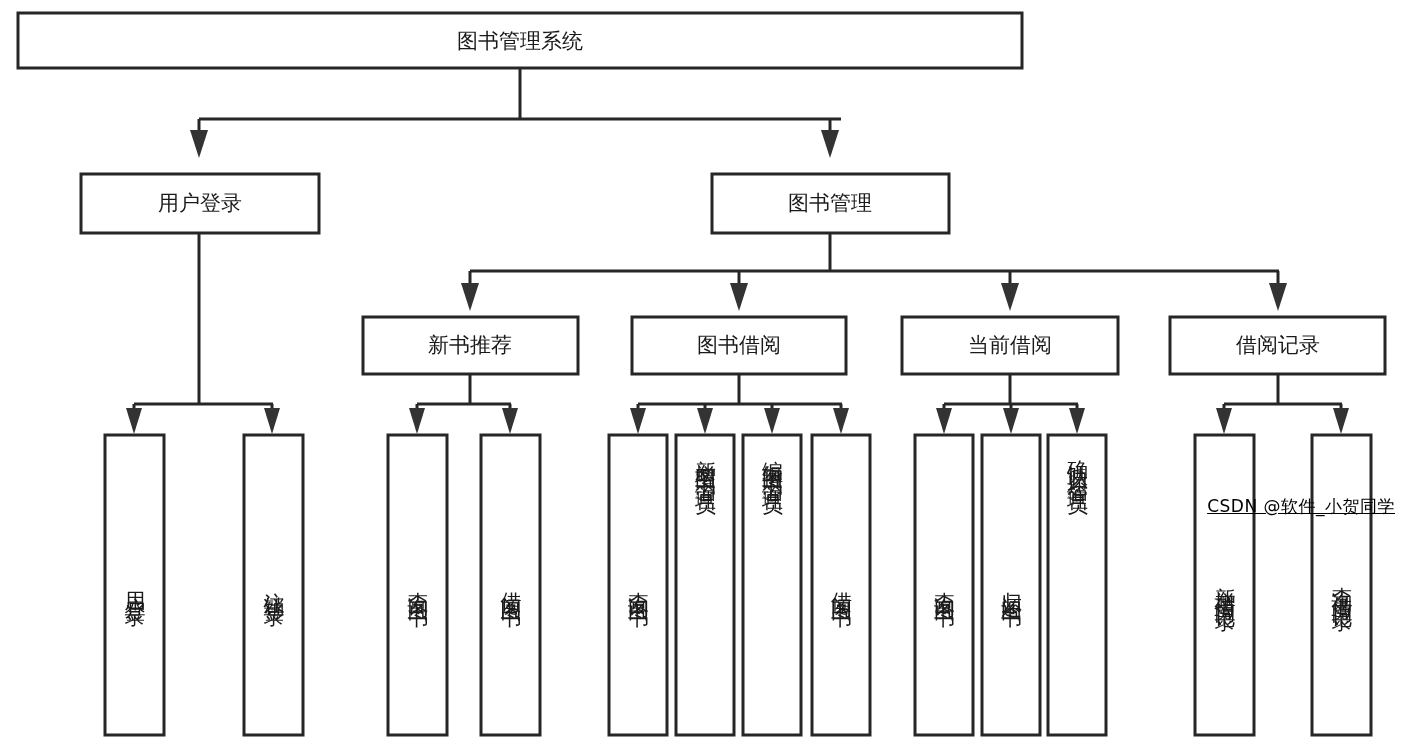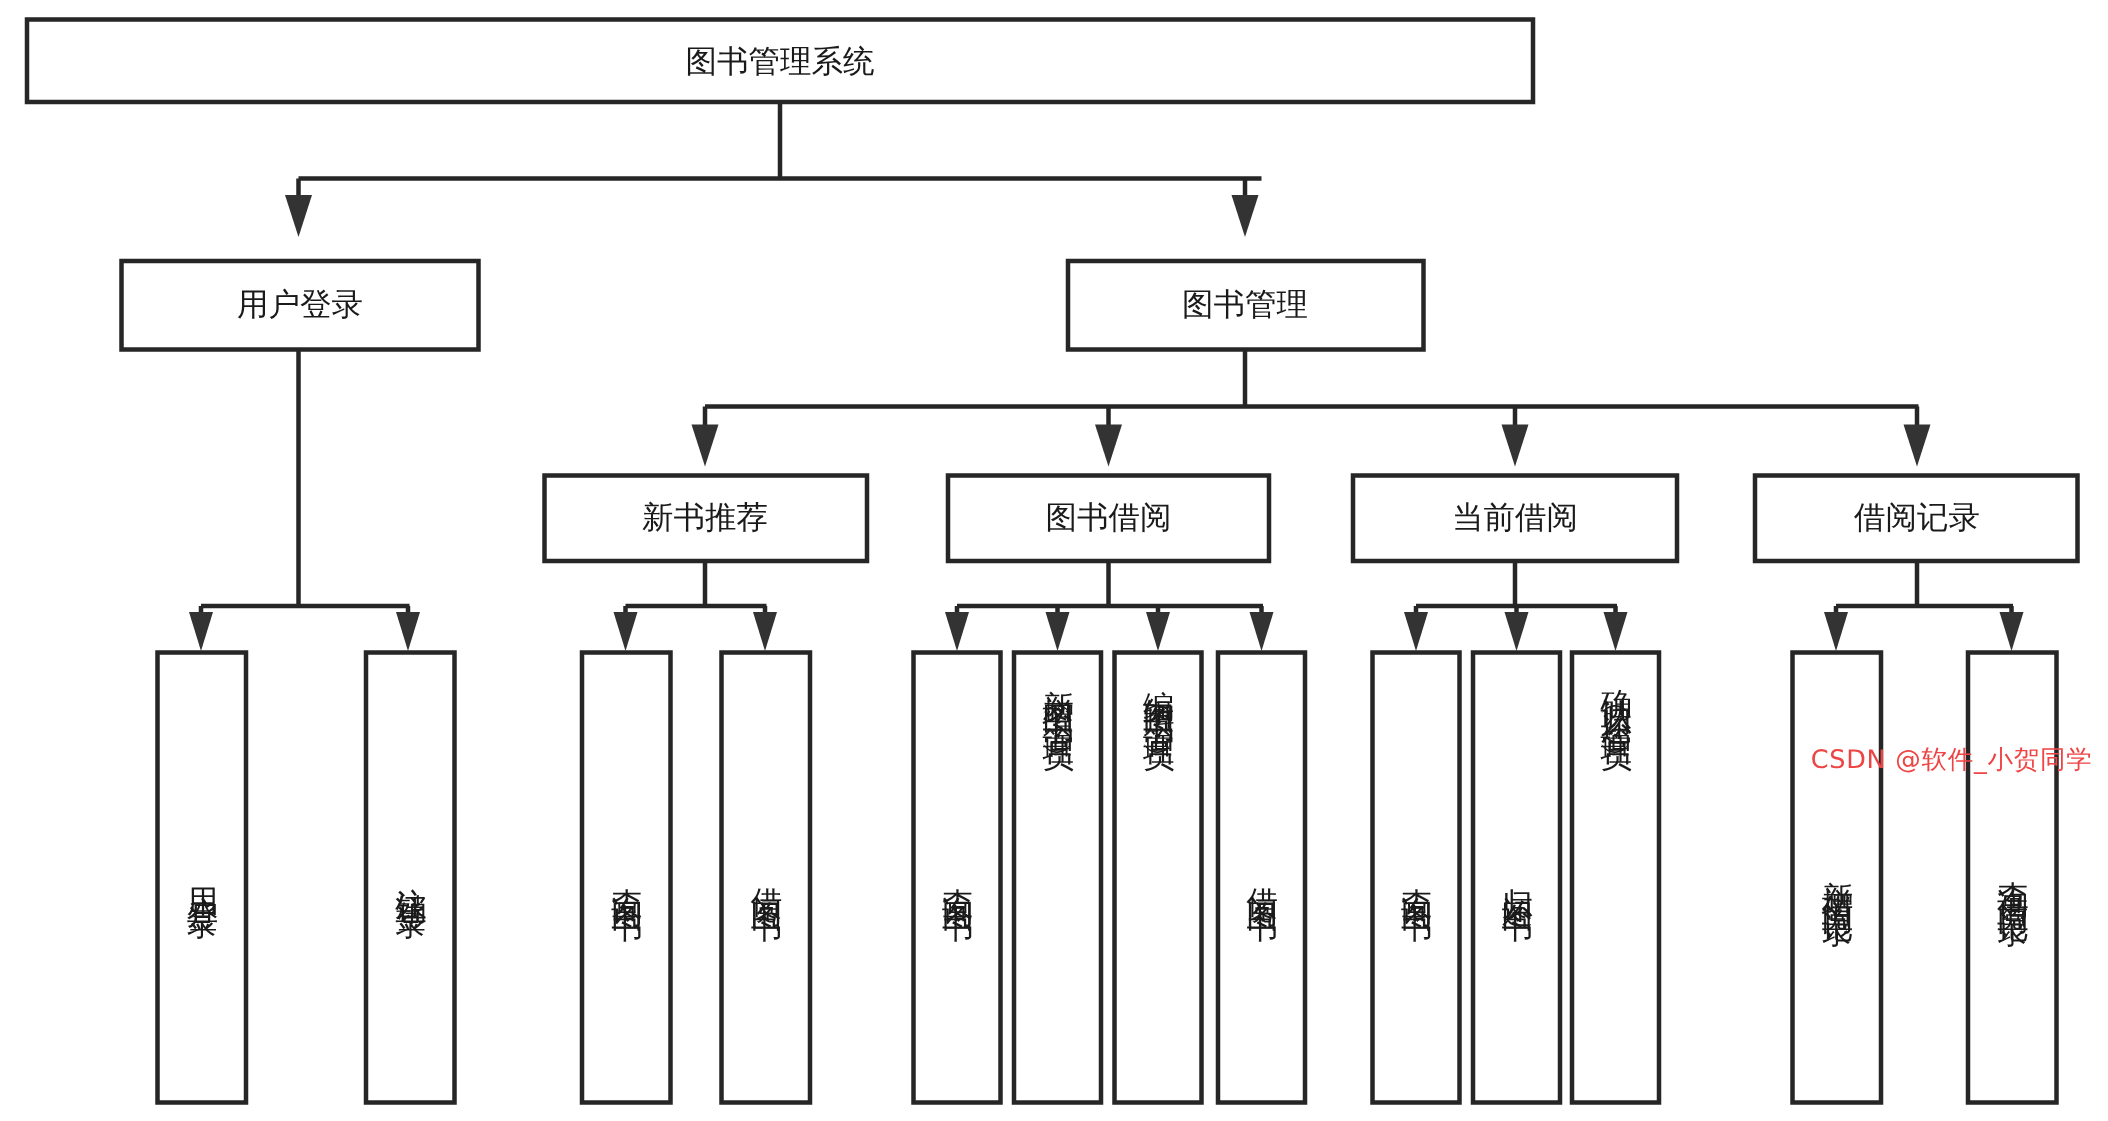--- a/index.html
+++ b/index.html
@@ -63,23 +63,24 @@
     letter-spacing: 5px;
     color: #1a1a1a;
     white-space: nowrap;
   }
   .watermark {
     position: absolute;
     right: 10px;
     bottom: 6px;
     font-family: "DejaVu Sans", "Liberation Sans", sans-serif;
     font-size: 17px;
-    color: #ef4444;
+    color: #000000;
     letter-spacing: 0.5px;
     white-space: nowrap;
+    text-decoration: underline;
   }
 </style>
 </head>
 <body>
 
 <div id="diagram-root">
 
   <svg class="canvas" viewBox="0 0 1405 747" xmlns="http://www.w3.org/2000/svg">
 
     <g>

